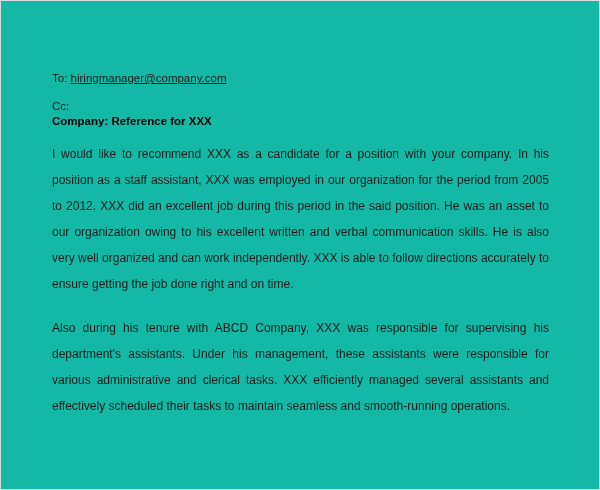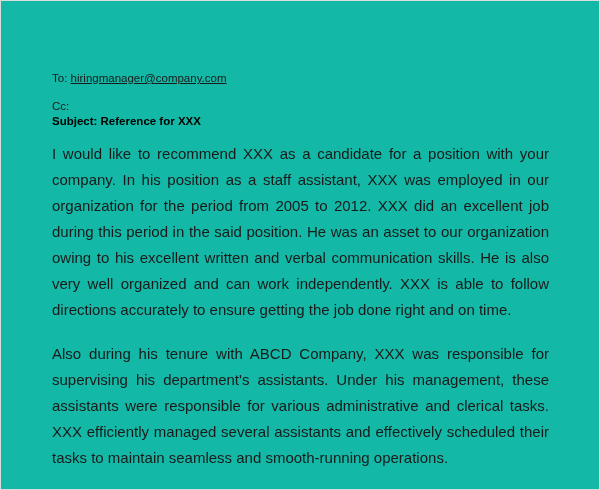--- a/index.html
+++ b/index.html
@@ -51,42 +51,42 @@
   .subject {
     font-size: 11.5px;
     font-weight: bold;
     color: #000000;
     line-height: 15px;
     margin: 0 0 12px 0;
     white-space: nowrap;
   }
 
   .body-para {
-    font-size: 15px;
+    font-size: 12px;
     color: #1a1a1a;
     line-height: 26px;
     margin: 0;
     text-align: justify;
     text-justify: inter-word;
   }
 
   .para-gap { height: 18px; }
 </style>
 </head>
 <body>
 
 <div id="page">
 
   <div id="letter">
 
     <p class="hdr-line hdr-to"><span>To:</span><span> </span><span class="email-link">hiringmanager@company.com</span></p>
 
     <p class="hdr-line hdr-cc"><span>Cc:</span><span></span></p>
 
-    <p class="subject">Subject: Reference for XXX</p>
+    <p class="subject">Company: Reference for XXX</p>
 
     <p class="body-para">I would like to recommend XXX as a candidate for a position with your company. In his position as a staff assistant, XXX was employed in our organization for the period from 2005 to 2012. XXX did an excellent job during this period in the said position. He was an asset to our organization owing to his excellent written and verbal communication skills. He is also very well organized and can work independently. XXX is able to follow directions accurately to ensure getting the job done right and on time.</p>
 
     <div class="para-gap"></div>
 
     <p class="body-para">Also during his tenure with ABCD Company, XXX was responsible for supervising his department's assistants. Under his management, these assistants were responsible for various administrative and clerical tasks. XXX efficiently managed several assistants and effectively scheduled their tasks to maintain seamless and smooth-running operations.</p>
 
   </div>
 
 </div>

